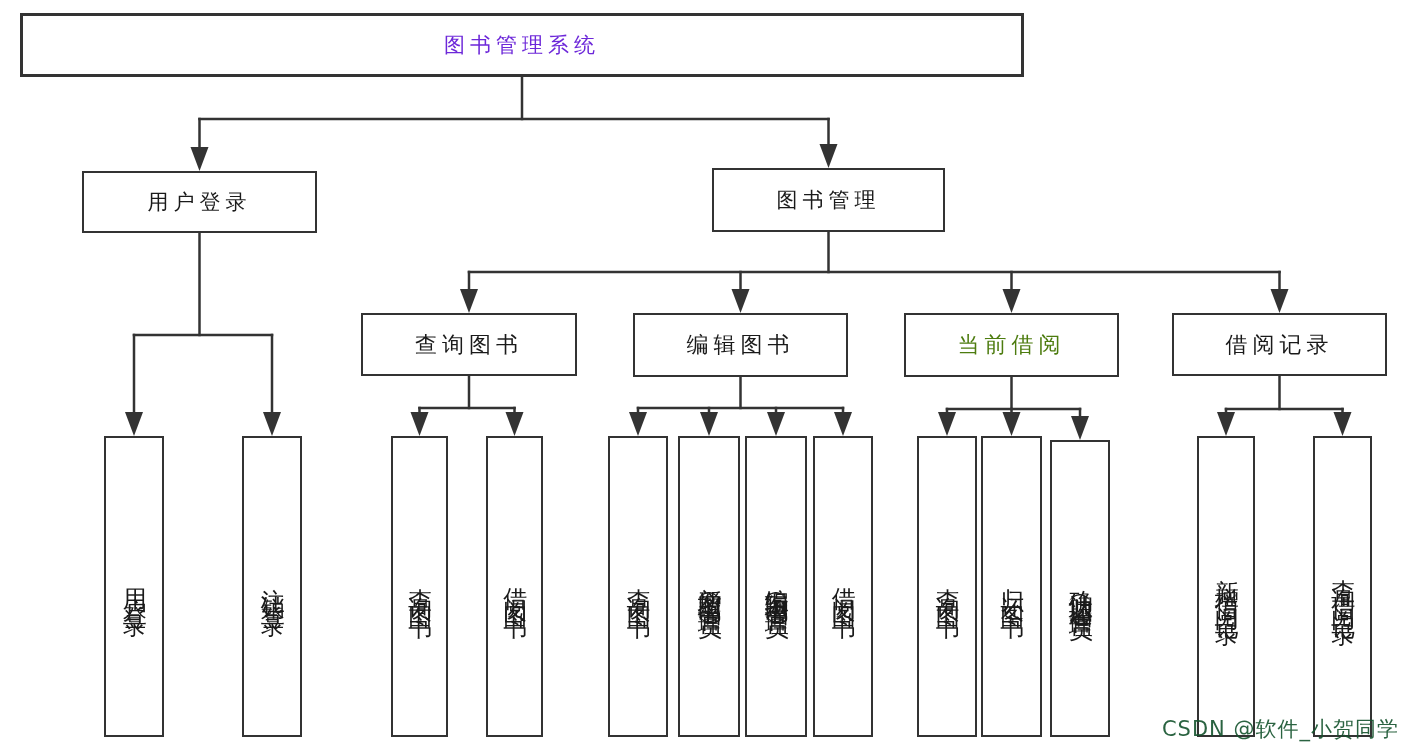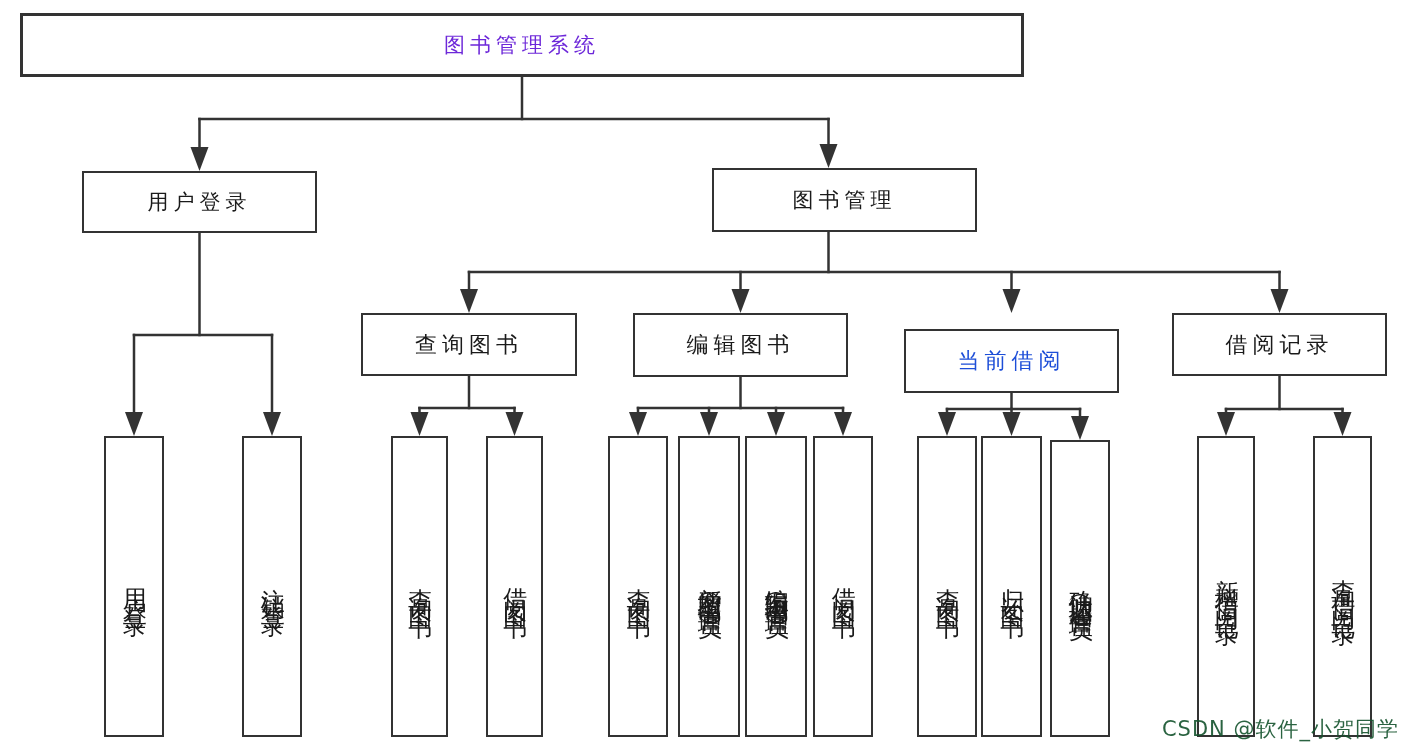--- a/index.html
+++ b/index.html
@@ -109,30 +109,30 @@
       <line x1="1342.5" y1="409" x2="1342.5" y2="422" stroke="#333333" stroke-width="2.5" stroke-linecap="square"></line>
       <polygon points="1342.5,436 1333.5,412 1351.5,412" fill="#333333"></polygon>
     </svg>
   <div id="nodes">
       <div class="node" style="left: 20px; top: 13px; width: 1004px; height: 64px; border: 3px solid rgb(51, 51, 51); font-size: 21px; color: #6d28d9; align-items: center;">
         <span class="lbl" style="letter-spacing: 5px;">图书管理系统</span>
       </div>
       <div class="node" style="left: 82px; top: 171px; width: 235px; height: 62px; border: 2.5px solid rgb(51, 51, 51); font-size: 21px; color: rgb(26, 26, 26);">
         <span class="lbl" style="letter-spacing: 5px;">用户登录</span>
       </div>
-      <div class="node" style="left: 712px; top: 168px; width: 265px; height: 64px; border: 2.5px solid rgb(51, 51, 51); font-size: 21px; color: rgb(26, 26, 26); justify-content: center;">
+      <div class="node" style="left: 712px; top: 168px; width: 233px; height: 64px; border: 2.5px solid rgb(51, 51, 51); font-size: 21px; color: rgb(26, 26, 26); justify-content: center;">
         <span class="lbl" style="letter-spacing: 5px;">图书管理</span>
       </div>
       <div class="node" style="left: 361px; top: 313px; width: 216px; height: 63px; border: 2.5px solid rgb(51, 51, 51); font-size: 22px; color: rgb(26, 26, 26);">
         <span class="lbl" style="letter-spacing: 5px;">查询图书</span>
       </div>
       <div class="node" style="left: 633px; top: 313px; width: 215px; height: 64px; border: 2.5px solid rgb(51, 51, 51); font-size: 22px; color: rgb(26, 26, 26);">
         <span class="lbl" style="letter-spacing: 5px;">编辑图书</span>
       </div>
-      <div class="node" style="left: 904px; top: 313px; width: 215px; height: 64px; border: 2.5px solid rgb(51, 51, 51); font-size: 22px; color: #1d4ed8; margin-top: 16px;">
+      <div class="node" style="left: 904px; top: 313px; width: 215px; height: 64px; border: 2.5px solid rgb(51, 51, 51); font-size: 22px; color: #4d7c0f;">
         <span class="lbl" style="letter-spacing: 5px;">当前借阅</span>
       </div>
       <div class="node" style="left: 1172px; top: 313px; width: 215px; height: 63px; border: 2.5px solid rgb(51, 51, 51); font-size: 22px; color: rgb(26, 26, 26);">
         <span class="lbl" style="letter-spacing: 5px;">借阅记录</span>
       </div>
       <div class="node vertical" style="left: 104px; top: 436px; width: 60px; height: 301px; border: 2.5px solid rgb(51, 51, 51); font-size: 24px; color: rgb(26, 26, 26);">
         <span class="lbl" style="letter-spacing: 9px;">用户登录</span>
       </div>
       <div class="node vertical" style="left: 242px; top: 436px; width: 60px; height: 301px; border: 2.5px solid rgb(51, 51, 51); font-size: 24px; color: rgb(26, 26, 26);">
         <span class="lbl" style="letter-spacing: 9px;">注销登录</span>

